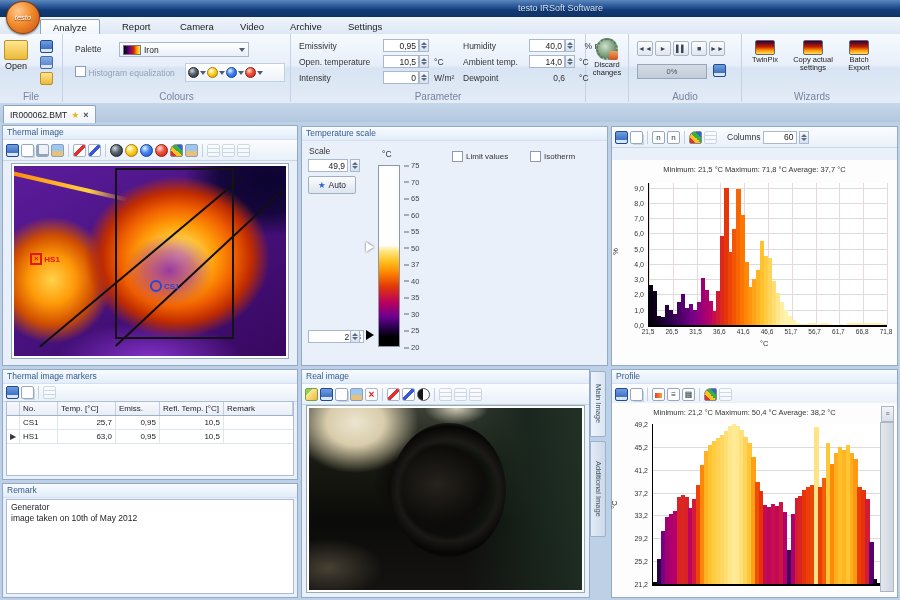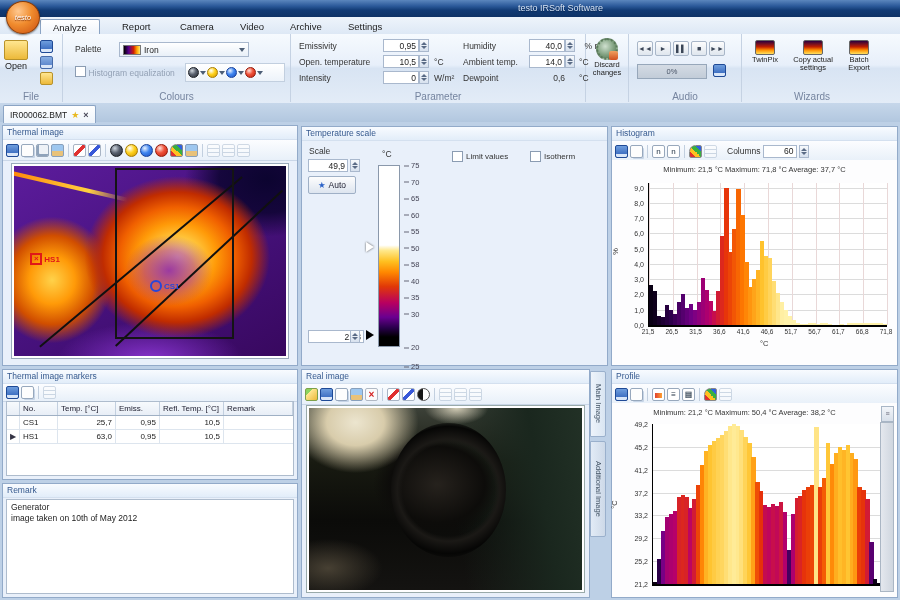--- a/index.html
+++ b/index.html
@@ -347,43 +347,42 @@
     </div>
     <span class="lbl" style="position:absolute;left:80px;top:22px">°C</span>
     <div class="ts-bar"></div>
     <div class="ts-ticks">
         <div class="tstick" style="top: 0%;">75</div>
         <div class="tstick" style="top: 9.09091%;">70</div>
         <div class="tstick" style="top: 18.1818%;">65</div>
         <div class="tstick" style="top: 27.2727%;">60</div>
         <div class="tstick" style="top: 36.3636%;">55</div>
         <div class="tstick" style="top: 45.4545%;">50</div>
-        <div class="tstick" style="top: 54.5455%;">58</div>
+        <div class="tstick" style="top: 54.5455%;">37</div>
         <div class="tstick" style="top: 63.6364%;">40</div>
         <div class="tstick" style="top: 72.7273%;">35</div>
         <div class="tstick" style="top: 81.8182%;">30</div>
-        <div class="tstick" style="top: 90.9091%; margin-top: 36px;">25</div>
+        <div class="tstick" style="top: 90.9091%;">25</div>
         <div class="tstick" style="top: 100%;">20</div>
       </div>
     <div class="ts-arrow white"></div>
     <div class="ts-arrow black"></div>
     <div class="cbrow" style="left:150px;top:24px">
       <span class="cb"></span>
       <span>Limit values</span>
     </div>
     <div class="cbrow" style="left:228px;top:24px">
       <span class="cb"></span>
       <span>Isotherm</span>
     </div>
     <div class="spinbox" style="left:6px;top:203px;width:56px">21,8</div>
     <div class="spinner" style="left:48px;top:203px"></div>
   </div>
 
   <div class="panel" style="left:611px;top:126px;width:287px;height:240px">
-    <div class="ptitle">Histogram</div>
     <div class="ptools">
       <span class="i i-save"></span>
       <span class="i i-copy"></span>
       <span class="tsep"></span>
       <span class="i i-n">n</span>
       <span class="i i-n">n</span>
       <span class="tsep"></span>
       <span class="i i-palette"></span>
       <span class="i i-grid dim"></span>
       <span class="lbl" style="margin-left:8px">Columns</span>

